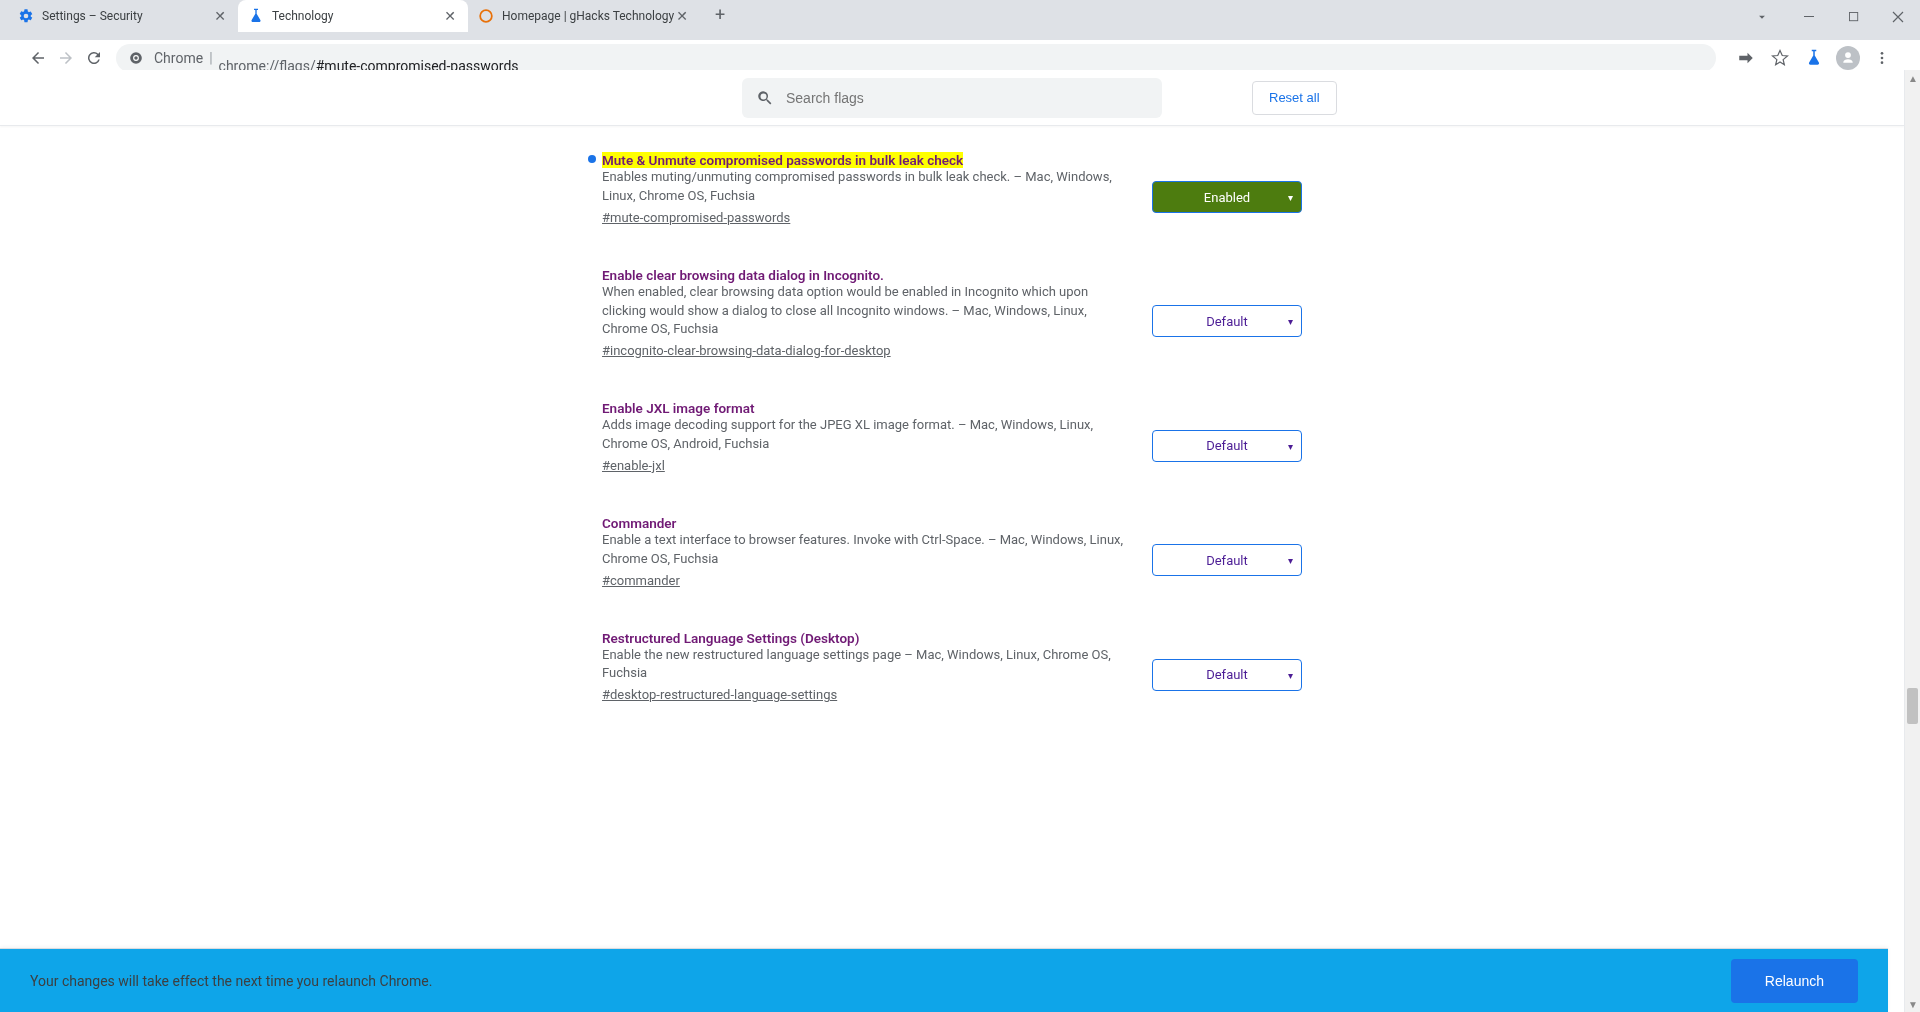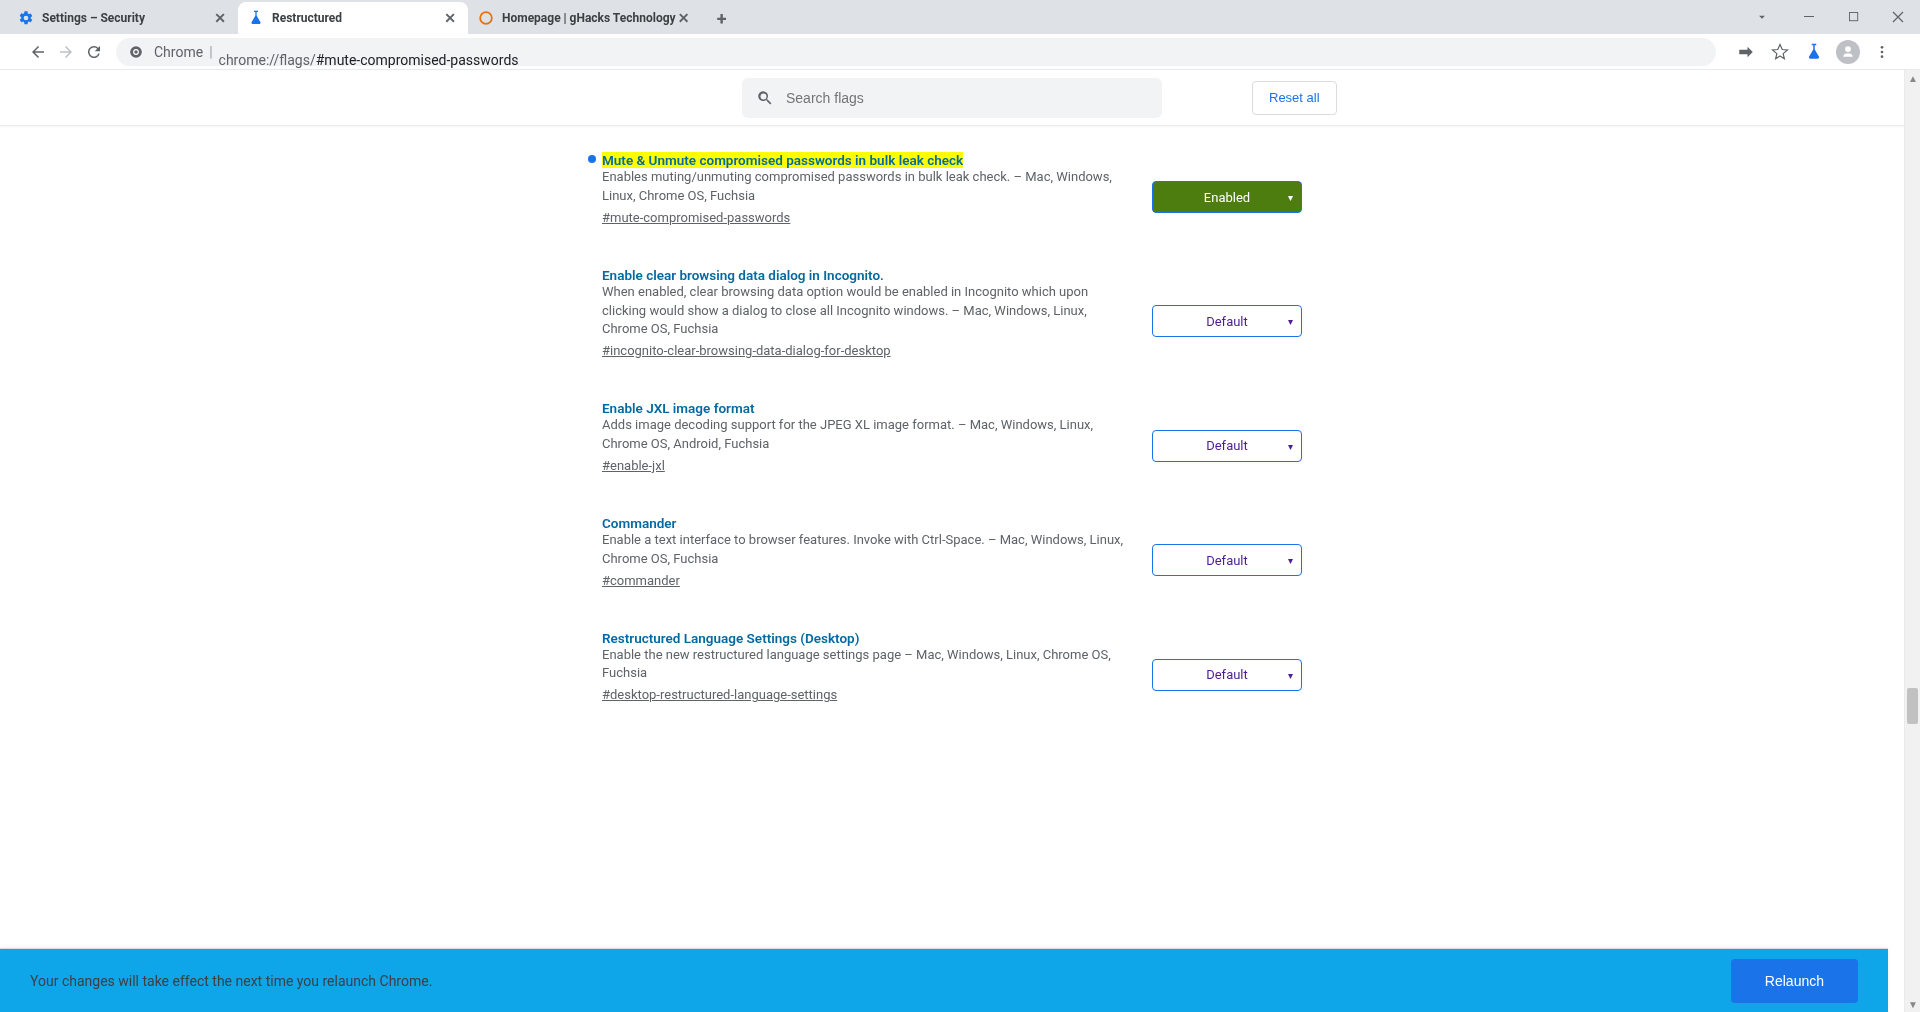--- a/index.html
+++ b/index.html
@@ -8,26 +8,25 @@
     font-size: 13px;
     background: #fff;
     width: 1920px;
     height: 1012px;
     overflow: hidden;
     position: relative;
   }
 
   
   .tab-strip {
-    height: 34px;
+    height: 40px;
     background: #dee1e6;
     display: flex;
-    align-items: flex-end;
+    align-items: flex-start;
     padding-left: 8px;
-    font-weight: bold;
   }
   .tab {
     display: flex;
     align-items: center;
     height: 32px;
     padding: 0 10px;
     border-radius: 8px 8px 0 0;
     min-width: 230px;
     font-size: 12px;
     color: #3c4043;
@@ -160,21 +159,21 @@
     width:700px;
     display:flex;
     gap:22px;
     margin-bottom:42px;
     position:relative;
   }
   .experiment .content { flex:1; }
   .experiment .title {
     font-size:13.5px;
     font-weight:600;
-    color:#0369a1;
+    color:#701a75;
     margin-bottom:6px;
     display:inline;
   }
   .experiment.highlighted .title { background:#ffff00; }
   .experiment .dot {
     position:absolute;
     left:-14px; top:3px;
     width:8px;height:8px; border-radius:50%;
     background:#1a73e8;
   }
@@ -256,21 +255,21 @@
     <span class="title">Settings – Security</span>
     <span class="close">✕</span>
   </div>
 
   <div class="tab active">
     <span class="favicon">
       <svg width="16" height="16" viewBox="0 0 24 24">
           <path fill="#1a73e8" d="M13 3v5.5l5.5 9.5c.77 1.33-.19 3-1.73 3H7.23c-1.54 0-2.5-1.67-1.73-3L11 8.5V3H9V1h6v2h-2z"></path>
         </svg>
     </span>
-    <span class="title">Restructured</span>
+    <span class="title">Technology</span>
     <span class="close">✕</span>
   </div>
 
   <div class="tab">
     <span class="favicon">
       <svg width="14" height="14" viewBox="0 0 24 24">
           <circle cx="12" cy="12" r="10" fill="none" stroke="#e8710a" stroke-width="3"></circle>
         </svg>
     </span>
     <span class="title">Homepage | gHacks Technology</span>

